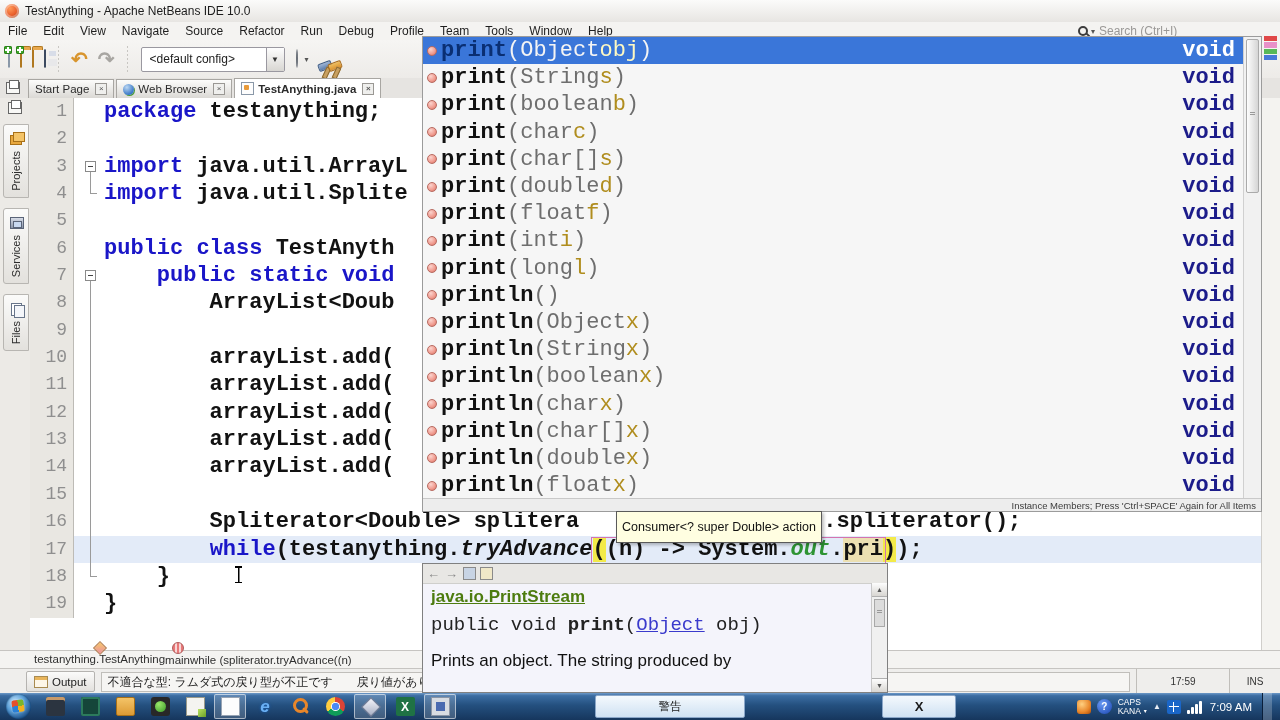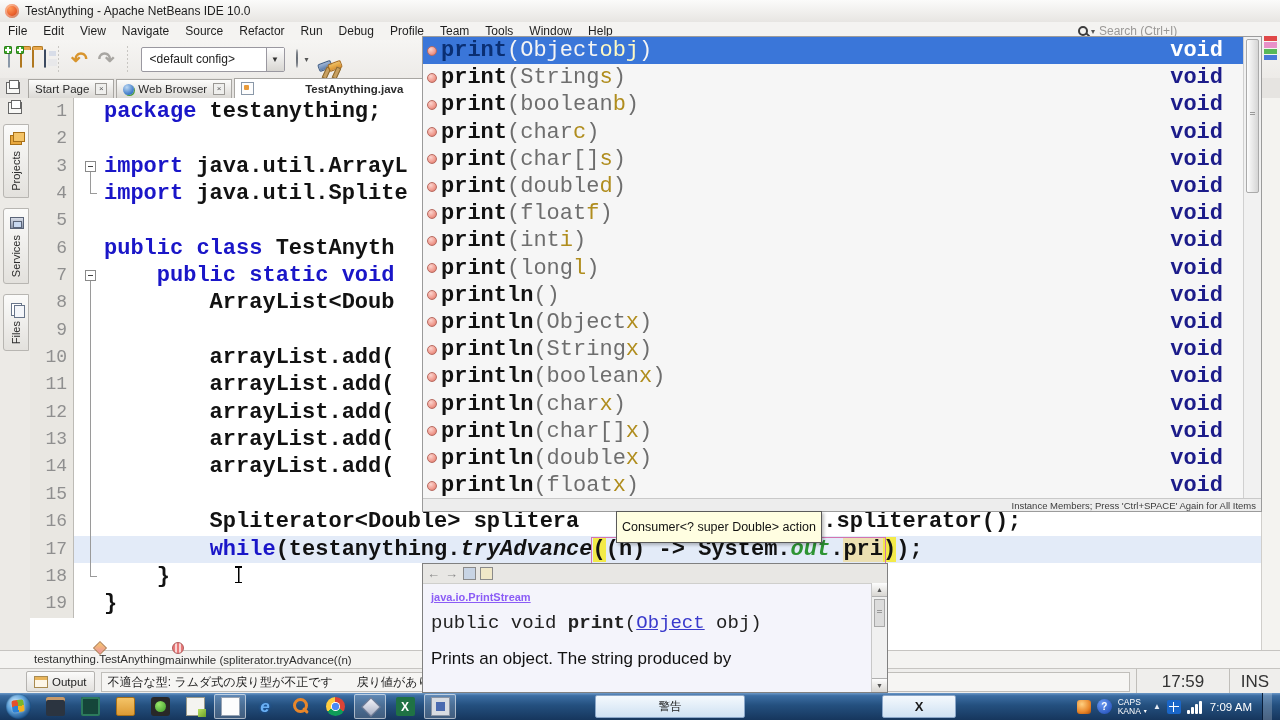--- a/index.html
+++ b/index.html
@@ -45,21 +45,21 @@
   .ico-hammer{width:18px;height:18px;position:relative;}
   .ico-hammer::before{content:'';position:absolute;left:2px;top:3px;width:12px;height:6px;background:linear-gradient(#9fb6d8,#5a7aa8);border:1px solid #3c5a84;border-radius:2px;transform:rotate(-20deg);}
   .ico-hammer::after{content:'';position:absolute;left:8px;top:8px;width:3px;height:10px;background:#c8a060;border:1px solid #8a6830;transform:rotate(25deg);}
   .hammer2::before{background:linear-gradient(#f0c060,#d89030);border-color:#a86a18;}
 
   
   .tabbar{position:absolute;left:0;top:78px;width:1280px;height:20px;background:#e6e4e1;border-bottom:1px solid #b8b6b2;display:flex;align-items:flex-end;}
   .dock-ico{width:12px;height:10px;border:1px solid #666;background:#f8f8f6;margin:0 8px 4px 6px;position:relative;}
   .dock-ico::before{content:'';position:absolute;left:2px;top:-3px;width:8px;height:7px;border:1px solid #666;background:#fff;}
   .etab{display:flex;align-items:center;height:18px;padding:0 6px;margin-right:2px;background:linear-gradient(#fcfcfb,#dbd9d5);border:1px solid #a8a6a2;border-bottom:none;font-size:11.5px;color:#2c2c2c;}
-  .etab.active{background:#fff;height:19px;font-weight:bold;gap:47px;}
+  .etab.active{background:#fff;height:19px;font-weight:bold;}
   .tab-ico{width:11px;height:11px;margin-right:4px;}
   .tab-ico.web{border-radius:50%;background:radial-gradient(circle at 35% 30%,#bcd8f2,#3a78c8 70%);box-shadow:1px 1px 0 #4a9a3a;}
   .tab-ico.java{background:#fdfdfd;border:1px solid #8a98a8;position:relative;}
   .tab-ico.java::before{content:'';position:absolute;left:2px;top:2px;width:5px;height:5px;background:#e89a3a;border-radius:1px;}
   .tab-close{width:10px;height:10px;margin-left:6px;border:1px solid #9a9894;background:#efefed;color:#555;font-size:8px;line-height:9px;text-align:center;}
 
   
   .rail{position:absolute;left:0;top:98px;width:30px;height:552px;background:#eceae6;border-right:1px solid #c8c6c2;}
   .rail-dock{margin:4px 0 10px 8px;}
   .rail-tab{width:24px;margin:0 0 10px 3px;padding:6px 0;border:1px solid #b8b6b2;border-radius:3px 0 0 3px;background:linear-gradient(#fbfbfa,#e3e1dd);display:flex;flex-direction:column;align-items:center;}
@@ -99,42 +99,42 @@
 
   
   .popup{position:absolute;left:422px;top:36px;width:840px;height:476px;background:#f6f6f6;border:1px solid #9b9b9b;box-sizing:border-box;z-index:30;}
   .crows{position:absolute;left:0;top:0;right:18px;}
   .crow{display:flex;align-items:center;height:27.2px;padding-left:4px;}
   .crow.selected{background:#3a76d9;}
   .dot{flex:0 0 10px;height:10px;border-radius:50%;background:radial-gradient(circle at 35% 30%,#fbd3cd,#f09a8e 60%,#d06a5c);border:1px solid #b86a60;margin-right:4px;box-sizing:border-box;}
   .cname{font-family:"Liberation Mono",monospace;font-weight:bold;font-size:22px;color:#111;}
   .cpl,.cpr{font-family:"Liberation Mono",monospace;font-size:22px;color:#6e6e6e;}
   .cpn{font-family:"Liberation Mono",monospace;font-size:22px;color:#b08d1e;}
-  .cret{margin-left:auto;padding-right:20px;font-family:"Liberation Mono",monospace;font-weight:bold;font-size:22px;color:#1c1c8a;}
+  .cret{margin-left:auto;padding-right:8px;font-family:"Liberation Mono",monospace;font-weight:bold;font-size:22px;color:#1c1c8a;}
   .crow.selected .cname{color:#0a2f73;}
   .crow.selected .cpl,.crow.selected .cpr{color:#f4f4f4;}
   .crow.selected .cpn{color:#fef9c3;}
   .crow.selected .cret{color:#fff;}
   .popup-sb{position:absolute;right:0;top:0;bottom:13px;width:17px;background:#f1f1f1;border-left:1px solid #d0d0d0;}
   .popup-thumb{position:absolute;left:2px;right:2px;top:2px;height:152px;background:linear-gradient(90deg,#fdfdfd,#d5d5d5);border:1px solid #aaa;border-radius:2px;}
   .popup-thumb::after{content:'';position:absolute;left:3px;right:3px;top:72px;height:5px;background:repeating-linear-gradient(#9a9a9a 0 1px,transparent 1px 2.5px);}
   .popup-footer{position:absolute;left:0;right:0;bottom:0;height:13px;background:#ededed;border-top:1px solid #c9c9c9;font-size:9.5px;line-height:13px;color:#3c3c3c;text-align:right;padding-right:5px;box-sizing:border-box;}
 
   
   .cbox{position:absolute;left:591px;top:537px;width:293px;height:26px;border:1px solid #d473b0;z-index:25;}
   .ptip{position:absolute;left:616px;top:511px;height:18px;background:#fffee1;border:1px solid #5a5a5a;box-shadow:2px 2px 3px rgba(0,0,0,.25);font-size:12.5px;line-height:18px;color:#111;padding:6px 5px;white-space:nowrap;z-index:35;}
 
   
   .jdoc{position:absolute;left:422px;top:563px;width:466px;height:130px;background:#f4f4fb;border:1px solid #808080;box-sizing:border-box;z-index:38;overflow:hidden;}
   .jdoc-head{height:19px;background:#e8e7e4;border-bottom:1px solid #cfcfcc;display:flex;align-items:center;padding-left:4px;}
   .jd-arrow{font-size:13px;font-weight:bold;color:#8a8a8a;margin-right:5px;}
   .jd-sq{width:11px;height:11px;border:1px solid #8a8a8a;background:#c8d4e4;margin-right:4px;}
   .jd-sq2{background:#f0e8c8;}
   .jdoc-body{padding:3px 8px;}
-  .jd-link{font-size:11px;font-weight:bold;color:#8b5cf6;text-decoration:underline;}
+  .jd-link{font-size:17px;font-weight:bold;color:#4d7c0f;text-decoration:underline;}
   .jd-sig{font-family:"Liberation Mono",monospace;font-size:19px;color:#222;margin-top:7px;}
   .jd-sig .b{font-weight:bold;}
   .jd-sig .lnk{color:#3a3acc;text-decoration:underline;}
   .jd-desc{font-size:17px;color:#111;margin-top:15px;}
   .jd-sb{position:absolute;right:0;top:19px;bottom:0;width:15px;background:#f0f0f0;border-left:1px solid #c8c8c8;}
   .jd-btn{height:13px;background:linear-gradient(#fdfdfd,#d8d6d2);border-bottom:1px solid #b0b0b0;font-size:7px;color:#555;text-align:center;line-height:13px;}
   .jd-btn.bottom{position:absolute;bottom:0;left:0;right:0;border-top:1px solid #b0b0b0;border-bottom:none;}
   .jd-thumb{position:absolute;left:2px;right:2px;top:16px;height:26px;background:#dcdcdc;border:1px solid #a8a8a8;}
   .jd-thumb::after{content:'';position:absolute;left:2px;right:2px;top:10px;height:4px;background:repeating-linear-gradient(#999 0 1px,transparent 1px 2.5px);}
 
@@ -151,21 +151,21 @@
   .bc-ico.bc-class{transform:rotate(45deg);background:linear-gradient(135deg,#f6c96a,#ec8f9e);border:1px solid #b07848;width:8px;height:8px;}
   .bc-ico.bc-method{border-radius:50%;background:repeating-linear-gradient(90deg,#e87878 0 2px,#f8d6d6 2px 4px);border:1px solid #b05a5a;}
   .bc-sep{color:#8a8a8a;font-weight:bold;margin:0 4px;font-size:11px;}
 
   
   .statusrow{position:absolute;left:0;top:668px;width:1280px;height:25px;background:#efeeec;border-top:1px solid #c6c4c1;display:flex;align-items:center;}
   .out-tab{display:flex;align-items:center;height:19px;margin-left:26px;padding:0 7px;background:linear-gradient(#fbfbfa,#e3e1de);border:1px solid #b5b3b0;border-radius:2px;font-size:11.5px;color:#222;}
   .out-ico{width:12px;height:10px;background:#fdf6e8;border:1px solid #a88a50;margin-right:4px;position:relative;}
   .out-ico::before{content:'';position:absolute;left:0;top:0;right:0;height:3px;background:#e8b45a;}
   .msg-field{flex:1;height:18px;margin:0 6px;background:#f6f5f3;border:1px solid #c0beba;font-size:12px;line-height:18px;color:#222;padding:0 6px;overflow:hidden;white-space:nowrap;}
-  .st-cell{height:100%;display:flex;align-items:center;justify-content:center;border-left:1px solid #c0beba;font-size:17px;color:#333;text-align:right;}
+  .st-cell{height:100%;display:flex;align-items:center;justify-content:center;border-left:1px solid #c0beba;font-size:10px;color:#333;text-align:right;}
   .st-caret{width:92px;}
   .st-mode{width:50px;}
 
   
   .taskbar{position:absolute;left:0;top:693px;width:1280px;height:27px;background:linear-gradient(#6d99c8 0%,#3c6da2 10%,#24507f 45%,#16365d 100%);z-index:50;display:flex;align-items:center;}
   .orb{width:25px;height:25px;margin:0 8px 0 6px;border-radius:50%;background:radial-gradient(circle at 35% 30%,#b8dcf8,#5a9fd8 40%,#1d4f86 78%,#0c2c55);box-shadow:inset 0 0 2px #04305c;position:relative;}
   .orb::before{content:'';position:absolute;left:6px;top:6px;width:12px;height:12px;border-radius:2px;background:conic-gradient(#7ab52c 0 25%,#f2b01e 0 50%,#2a7fd4 0 75%,#e4502a 0);transform:rotate(-8deg);box-shadow:0 0 2px rgba(255,255,255,.6);}
   .tb-slot{width:32px;height:25px;display:flex;align-items:center;justify-content:center;}
   .tb-slot.framed{border:1px solid rgba(255,255,255,.55);background:rgba(255,255,255,.18);border-radius:2px;box-sizing:border-box;}
   .tb-ico{width:19px;height:19px;position:relative;display:flex;align-items:center;justify-content:center;font-weight:bold;}

